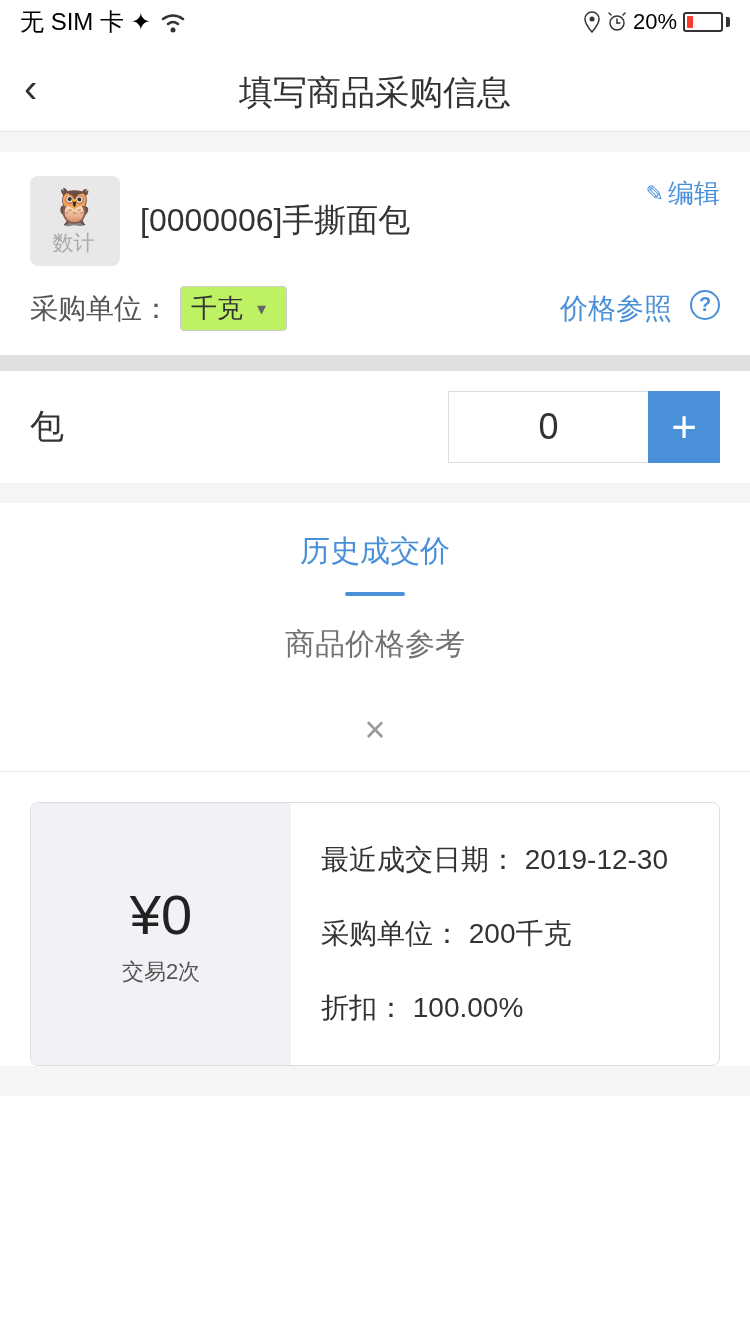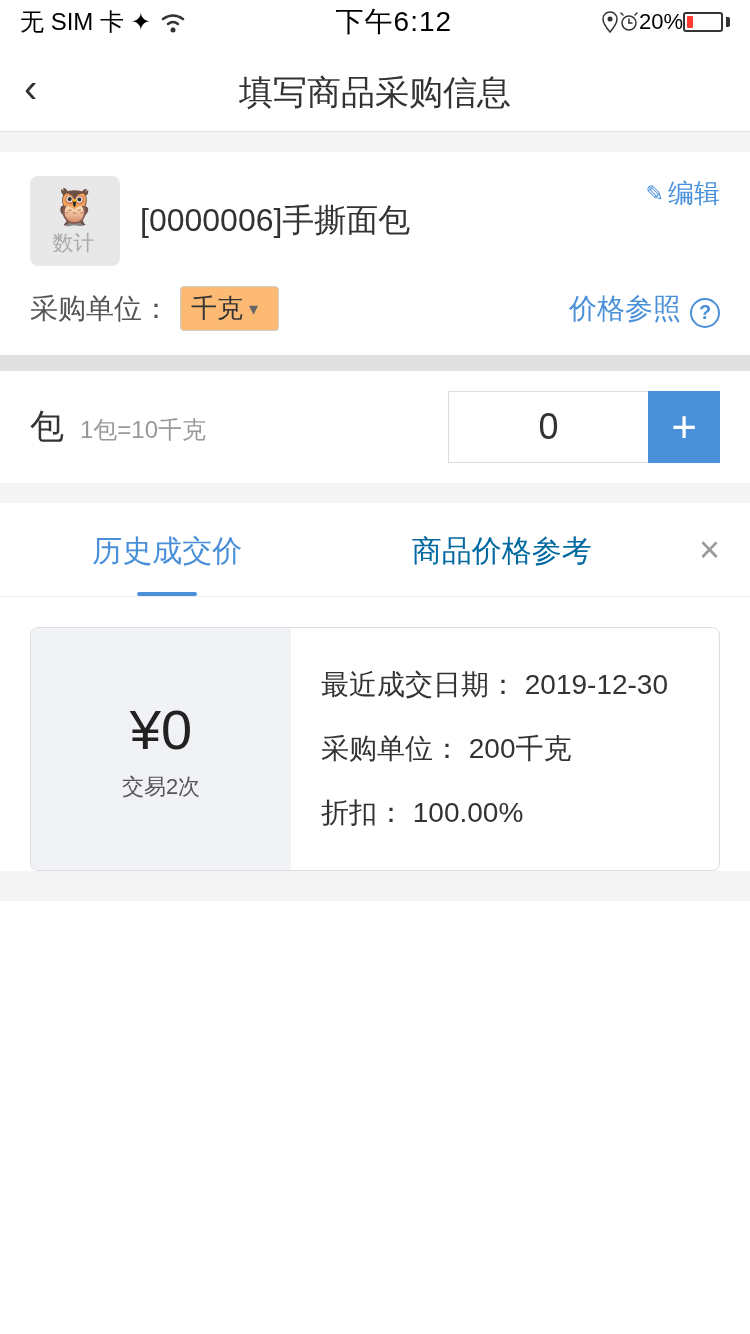--- a/index.html
+++ b/index.html
@@ -31,21 +31,21 @@
       font-weight: 500;
     }
     .status-center {
       font-size: 28px;
       font-weight: 500;
       letter-spacing: 1px;
     }
     .status-right {
       display: flex;
       align-items: center;
-      gap: 0;
+      gap: 6px;
       font-size: 22px;
     }
     .battery-icon {
       display: inline-flex;
       align-items: center;
       gap: 2px;
     }
     .battery-body {
       width: 40px;
       height: 20px;
@@ -163,36 +163,36 @@
       font-size: 28px;
       color: #555;
       justify-content: space-between;
     }
     .unit-select {
       border: 1px solid #ccc;
       border-radius: 4px;
       padding: 4px 20px 4px 10px;
       font-size: 26px;
       color: #333;
-      background: #fdba74;
+      background: #bef264;
       position: relative;
       display: flex;
       align-items: center;
-      gap: 6px;
+      gap: 14px;
     }
     .unit-arrow {
       font-size: 18px;
       color: #666;
     }
     .price-ref {
       font-size: 28px;
       color: #4a90d9;
       display: flex;
-      align-items: flex-end;
-      gap: 9px;
+      align-items: flex-start;
+      gap: 18px;
       cursor: pointer;
     }
     .help-circle {
       width: 30px;
       height: 30px;
       border-radius: 50%;
       border: 2px solid #4a90d9;
       display: flex;
       align-items: center;
       justify-content: center;
@@ -262,27 +262,28 @@
     
     .tabs-panel {
       background: #fff;
       margin-top: 20px;
     }
     .tabs-header {
       display: flex;
       align-items: center;
       border-bottom: 1px solid #eee;
       position: relative;
+      flex-direction: column;
     }
     .tab-item {
       flex: 1;
       text-align: center;
       padding: 28px 0 24px;
       font-size: 30px;
-      color: #0369a1;
+      color: #737373;
       cursor: pointer;
       position: relative;
     }
     .tab-item.active {
       color: #4a90d9;
     }
     .tab-active-bar {
       position: absolute;
       bottom: 0;
       left: 50%;
@@ -324,21 +325,21 @@
     }
     .trade-count {
       font-size: 22px;
       color: #555;
     }
     .history-right {
       flex: 1;
       padding: 36px 30px;
       display: flex;
       flex-direction: column;
-      gap: 22px;
+      gap: 32px;
     }
     .history-detail-row {
       font-size: 28px;
       color: #333;
       line-height: 1.5;
     }
 
     
     .blank-area {
       background: #fff;
@@ -352,21 +353,20 @@
   <div class="status-left">
     <span>无 SIM 卡 ✦</span>
 
     <svg width="28" height="22" viewBox="0 0 28 22">
       <path d="M14 18 Q14 18 14 18" stroke="#333" stroke-width="3" fill="none" stroke-linecap="round"></path>
       <path d="M9 13 Q14 9 19 13" stroke="#333" stroke-width="2.5" fill="none" stroke-linecap="round"></path>
       <path d="M4 8 Q14 1 24 8" stroke="#333" stroke-width="2.5" fill="none" stroke-linecap="round"></path>
       <circle cx="14" cy="19" r="2.5" fill="#333"></circle>
     </svg>
   </div>
-  <div class="status-center">下午6:12</div>
   <div class="status-right">
 
     <svg width="18" height="22" viewBox="0 0 18 22">
       <path d="M9 1 C5 1 2 4 2 8 C2 13 9 21 9 21 C9 21 16 13 16 8 C16 4 13 1 9 1Z" stroke="#333" stroke-width="1.5" fill="none"></path>
       <circle cx="9" cy="8" r="2.5" fill="#333"></circle>
     </svg>
 
     <svg width="20" height="22" viewBox="0 0 20 22">
       <circle cx="10" cy="12" r="7" stroke="#333" stroke-width="1.5" fill="none"></circle>
       <line x1="10" y1="12" x2="10" y2="8" stroke="#333" stroke-width="1.5" stroke-linecap="round"></line>
@@ -419,21 +419,20 @@
       <div class="help-circle">?</div>
     </div>
   </div>
 </div>
 
 <div class="gray-bar"></div>
 
 <div class="quantity-row">
   <div class="quantity-label">
     <span class="unit-big">包</span>
-    <span class="unit-sub">1包=10千克</span>
   </div>
   <div class="quantity-input-area">
     <input class="quantity-input" type="text" value="0" style="">
     <div class="plus-btn">+</div>
   </div>
 </div>
 
 <div class="tabs-panel">
   <div class="tabs-header">
     <div class="tab-item active">

